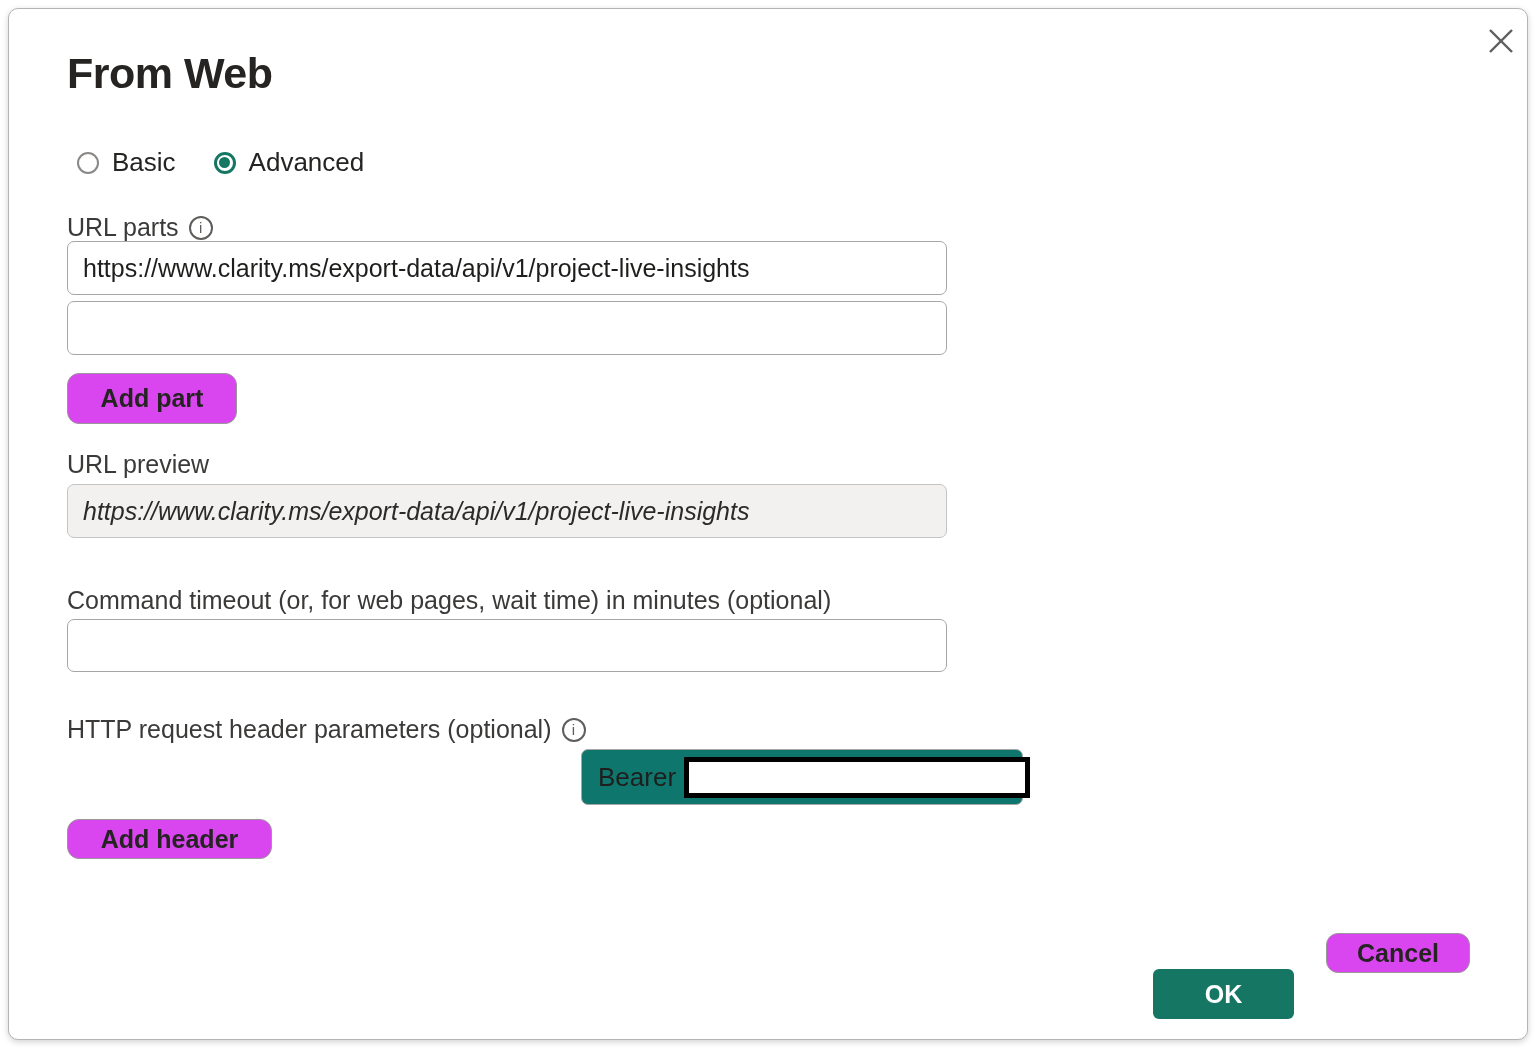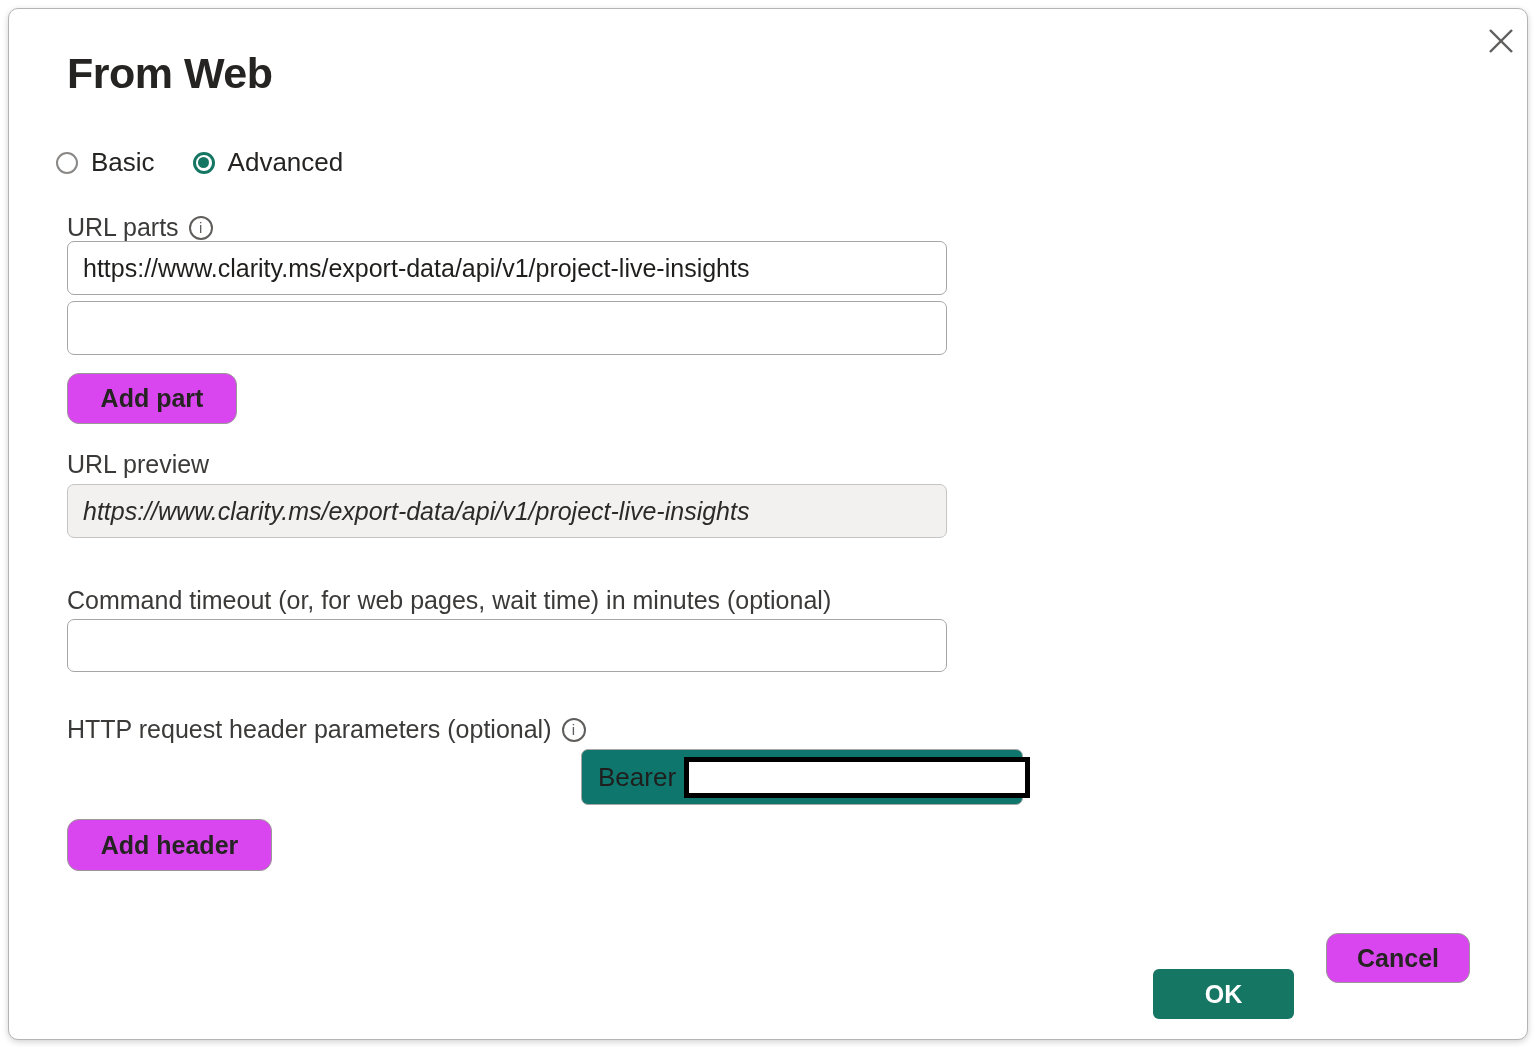--- a/index.html
+++ b/index.html
@@ -28,21 +28,21 @@
   }
 
   .title {
     left: 58px; top: 40px;
     font-size: 43px; font-weight: 700;
     color: #252423;
     letter-spacing: -0.5px;
   }
 
   .radio-row {
-    left: 47px; top: 138px;
+    left: 68px; top: 138px;
     display: flex; align-items: center;
   }
   .radio-option { display: flex; align-items: center; cursor: pointer; }
   .radio-circle {
     width: 22px; height: 22px;
     border-radius: 50%;
     border: 2px solid #8a8886;
     background: #ffffff;
     flex: 0 0 auto;
   }
@@ -211,24 +211,24 @@
     <span>HTTP request header parameters (optional)</span>
     <span class="info-icon">i</span>
   </div>
 
 
   <div class="abs bearer-field" style="left:572px; top:740px; width:442px; height:56px;">
     <span>Bearer</span>
     <span class="redaction-box"></span>
   </div>
 
-  <div class="abs btn-secondary" style="left:58px; top:810px; width:205px; height:52px;text-align:center;">
+  <div class="abs btn-secondary" style="left:58px; top:810px; width:205px; height:40px;text-align:center;">
     <span>Add header</span>
   </div>
 
   <div class="abs btn-primary" style="left:1144px; top:924px; width:141px; height:50px;">
     <span>OK</span>
   </div>
-  <div class="abs btn-secondary" style="left:1317px; top:924px; width:144px; height:50px;">
+  <div class="abs btn-secondary" style="left:1317px; top:924px; width:144px; height:40px;">
     <span>Cancel</span>
   </div>
 
 </div>
 
 </body></html>

